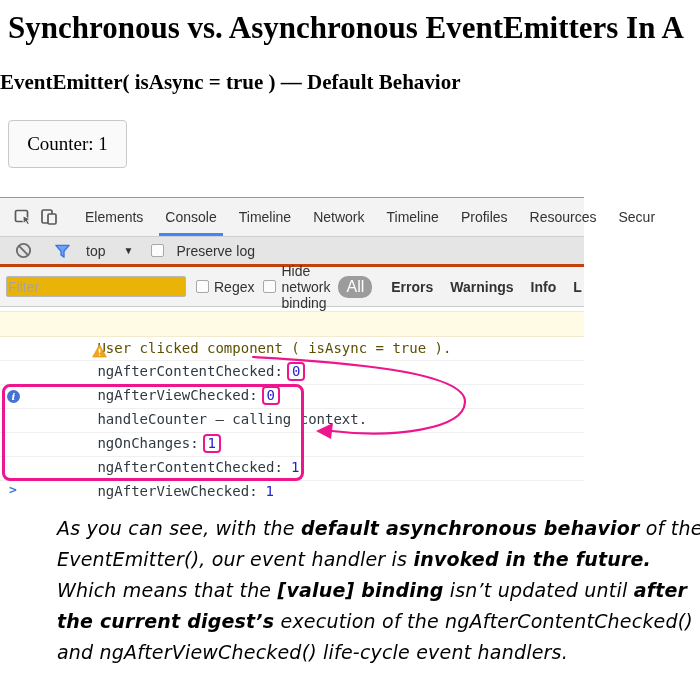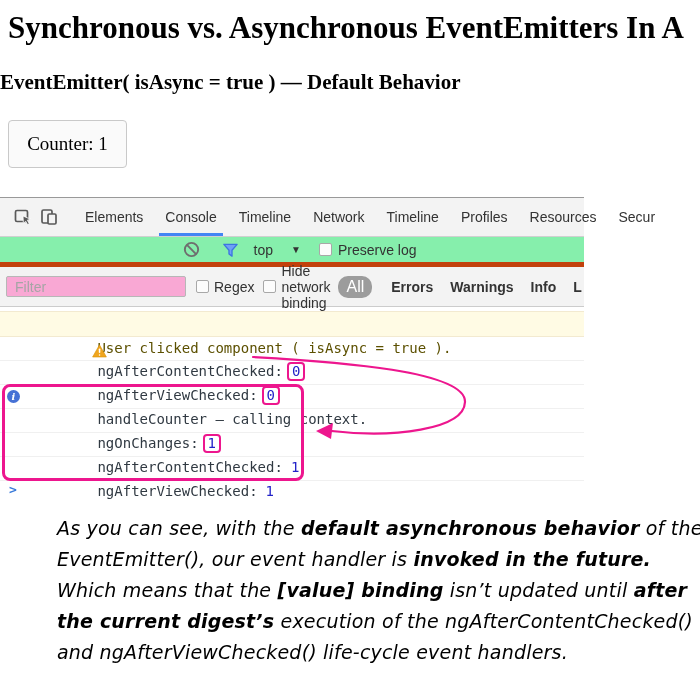--- a/index.html
+++ b/index.html
@@ -37,44 +37,44 @@
   .tb-divider { width:1px; height:24px; background:#ccc; margin:0 6px; }
   .tab {
     position:relative; height:100%; display:flex; align-items:center;
     padding:0 11px; font-size:14px; color:#333; cursor:pointer;
   }
   .tab.active::after {
     content:""; position:absolute; left:5px; right:5px; bottom:0; height:3px; background:#4285f4;
   }
 
   .toolbar {
-    height:30px; background:#86efac; border-bottom:5px solid #c2410c;
-    display:flex; align-items:center; font-size:14px; color:#333;justify-content:center;
+    height:30px; background:#e5e5e5; border-bottom:3px solid #c2410c;
+    display:flex; align-items:center; font-size:14px; color:#333;
   }
   .toolbar .icon-btn { display:flex; align-items:center; cursor:pointer; }
   #clear-icon { margin-left:14px; }
   #filter-funnel-icon { margin-left:20px; }
   #frame-context { margin-left:14px; cursor:pointer; }
   #context-caret { margin-left:18px; font-size:10px; color:#333; cursor:pointer; }
 
   .checkbox {
     width:13px; height:13px; background:#fcfcfc; border:1px solid #a8a8a8;
     border-radius:2px; display:inline-block; cursor:pointer; flex:none;
   }
   #preserve-checkbox { margin-left:18px; }
-  #preserve-label { margin-left:6px; cursor:pointer; }
+  #preserve-label { margin-left:12px; cursor:pointer; }
 
   .filterbar {
     height:40px; background:#f3f3f3; border-bottom:1px solid #ccc;
     display:flex; align-items:center; font-size:14px; color:#333;
   }
   #filter-input {
     margin-left:6px; width:180px; height:21px; border:1px solid #b7b7b7;
-    border-radius:2px; background:#f9a8d4; font:14px "Liberation Sans", sans-serif;
-    padding:0 8px; color:#333; outline:none;
+    border-radius:2px; background:#eab308; font:14px "Liberation Sans", sans-serif;
+    padding:0 1px; color:#333; outline:none;
   }
   #filter-input::placeholder { color:#a5a5a5; }
   #regex-checkbox { margin-left:10px; }
   #regex-label { margin-left:5px; cursor:pointer; }
   #hidenet-checkbox { margin-left:9px; }
   #hidenet-label { margin-left:5px; cursor:pointer; }
   .pill {
     margin-left:8px; background:#9c9c9c; color:#fff; border-radius:10px;
     font-size:16px; padding:2px 8px; cursor:pointer;
   }

